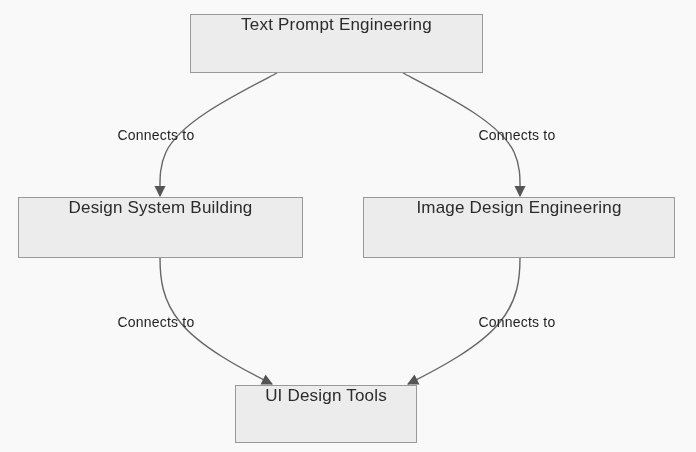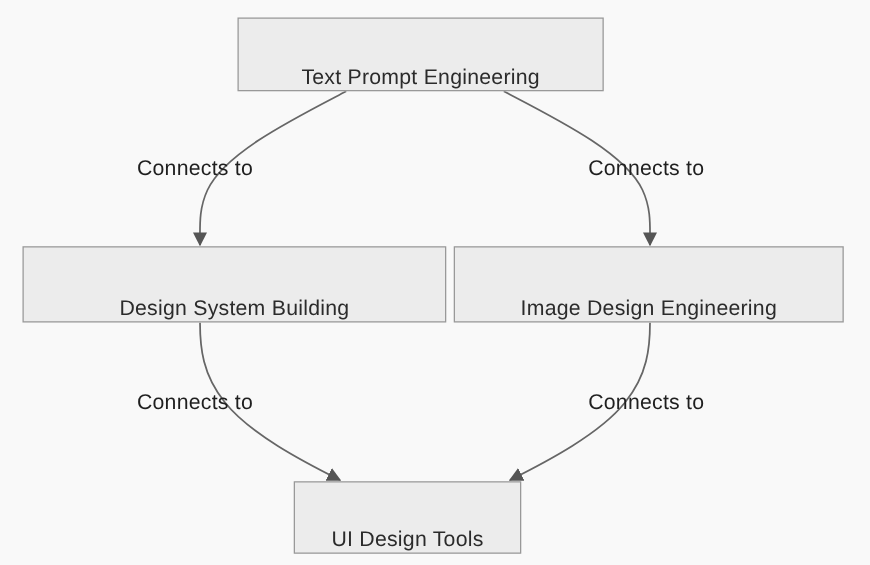--- a/index.html
+++ b/index.html
@@ -30,34 +30,34 @@
     stroke-width: 1.4;
   }
   .node {
     position: absolute;
     box-sizing: border-box;
     background: #ececec;
     border: 1px solid #999999;
     color: #2b2b2b;
     font-size: 17px;
     display: flex;
-    align-items: flex-end;
+    align-items: flex-start;
     justify-content: center;
     text-align: center;
     letter-spacing: 0.2px;
   }
   .node-top    { left: 190px; top: 14px;  width: 293px; height: 59px; }
-  .node-left   { left: 18px;  top: 197px; width: 339px; height: 61px; }
+  .node-left   { left: 18px;  top: 197px; width: 285px; height: 61px; }
   .node-right  { left: 363px; top: 197px; width: 312px; height: 61px; }
   .node-bottom { left: 235px; top: 385px; width: 182px; height: 58px; }
   .edge-label {
     position: absolute;
     transform: translate(-50%, -50%);
     color: #1f1f1f;
-    font-size: 17px;
+    font-size: 14px;
     letter-spacing: 0.2px;
     white-space: nowrap;
   }
   .edge-label-1 { left: 156px; top: 135px; }
   .edge-label-2 { left: 517px; top: 135px; }
   .edge-label-3 { left: 156px; top: 322px; }
   .edge-label-4 { left: 517px; top: 322px; }
 </style>
 </head>
 <body>

